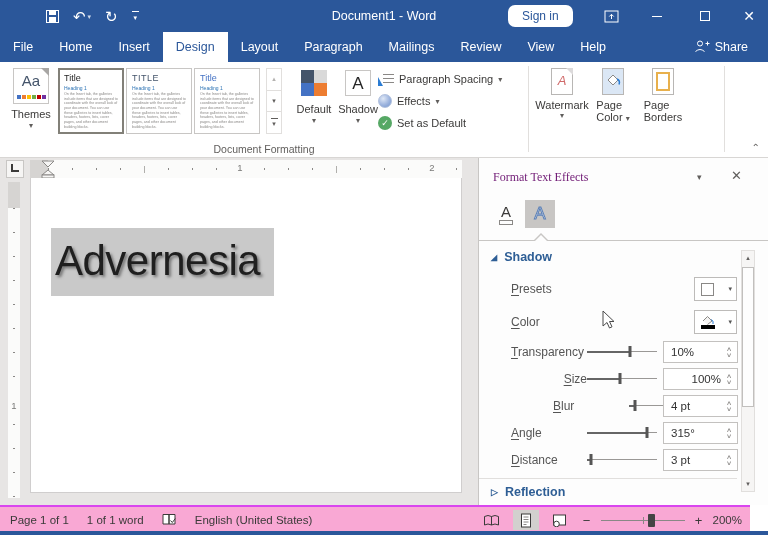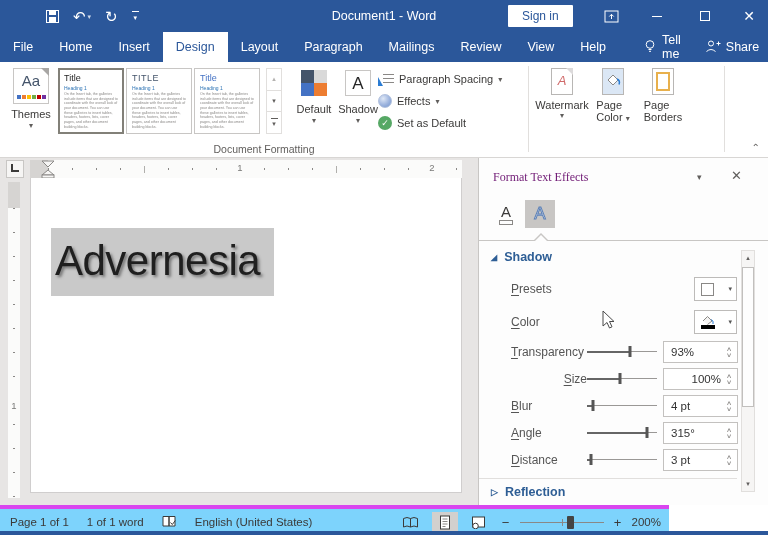--- a/index.html
+++ b/index.html
@@ -9,21 +9,21 @@
   
   .titlebar { position:absolute; left:0; top:0; width:768px; height:32px; background:#2b579a; color:#fff; }
   .qat { position:absolute; left:46px; top:0; height:32px; display:flex; align-items:center; gap:14px; }
   .qat .ic { display:flex; align-items:center; color:#fff; font-size:15px; line-height:1; cursor:default; }
   .undo-wrap { display:flex; align-items:flex-end; gap:2px; }
   .tiny-chev { font-size:7px; color:#cfd9ea; padding-bottom:3px; }
   .qat-custom { display:flex; flex-direction:column; align-items:center; }
   .qat-custom .bar { width:7px; height:1px; background:#fff; margin-bottom:2px; }
   .qat-custom .chev { font-size:7px; color:#fff; }
   .win-title { position:absolute; left:0; right:0; top:0; height:32px; text-align:center; line-height:32px; font-size:12.5px; color:#fff; pointer-events:none; }
-  .signin { position:absolute; left:508px; top:5px; height:22px; padding:0 14px; background:#fff; color:#2b579a; font-size:12px; line-height:22px; border-radius:1px; }
+  .signin { position:absolute; left:508px; top:5px; height:22px; padding:0 14px; background:#fff; color:#2b579a; font-size:12px; line-height:22px; border-radius:7px; }
   .win-ctl { position:absolute; top:0; height:32px; display:flex; align-items:center; justify-content:center; width:34px; color:#fff; }
   .rdo { left:594px; }
   .btn-min { left:640px; } .btn-min .bar { width:10px; height:1px; background:#fff; }
   .btn-max { left:688px; } .btn-max .box { width:10px; height:10px; border:1px solid #fff; }
   .btn-close { left:732px; font-size:14px; }
 
   
   .tabbar { position:absolute; left:0; top:32px; width:768px; height:30px; background:#2b579a; display:flex; align-items:stretch; color:#fff; font-size:12.5px; }
   .rtab { padding:0 13px; line-height:30px; white-space:nowrap; }
   .rtab.active { background:#fff; color:#2b579a; }
@@ -128,38 +128,38 @@
   .row-presets { top:119px; height:24px; }
   .row-color { top:152px; height:24px; }
   .p-row .plabel { width:76px; font-size:12px; color:#555; flex:none; }
   .plabel .key { text-decoration:underline; text-underline-offset:2px; }
   .dd-box { position:absolute; left:215px; width:43px; height:24px; border:1px solid #bdbbb9; background:#fff; display:flex; align-items:center; }
   .dd-box .dd-arrow { position:absolute; right:4px; font-size:7px; color:#555; }
   .presets-sq { width:13px; height:13px; border:1px solid #8a8886; background:#fff; margin-left:6px; }
   .bucket-wrap { margin-left:5px; display:flex; flex-direction:column; align-items:center; }
   .bucket-wrap .blackbar { width:14px; height:4px; background:#000; margin-top:0px; }
   .slider-row { height:22px; }
-  .r-transparency { top:183px; } .r-size { top:210px;text-align:right; } .r-blur { top:237px; } .r-angle { top:264px; } .r-distance { top:291px; }
+  .r-transparency { top:183px; } .r-size { top:210px;text-align:right; } .r-blur { top:237px;justify-content:center; } .r-angle { top:264px; } .r-distance { top:291px; }
   .track { position:relative; width:70px; height:14px; flex:none; }
   .track .line { position:absolute; left:0; right:0; top:6px; height:1px; background:#9a9896; }
   .track .fill { position:absolute; left:0; top:5.5px; height:2px; background:#666; }
   .track .thumb { position:absolute; top:1px; width:3px; height:11px; background:#555; transform:translateX(-50%); }
   .spinbox { position:absolute; left:184px; width:75px; height:22px; border:1px solid #c3c1bf; background:#fff; display:flex; align-items:center; }
   .spinbox .val { flex:1; padding-left:7px; font-size:11.5px; color:#333; }
   .spinbox .spins { width:16px; display:flex; flex-direction:column; align-items:center; justify-content:center; color:#8a8886; }
   .spinbox .spins span { font-size:6px; line-height:6px; transform:scaleX(1.4); }
   .pane-div2 { position:absolute; left:0; top:320px; width:258px; height:1px; background:#e1dfdd; }
   .pscroll { position:absolute; left:262px; top:92px; width:14px; height:242px; background:#f6f5f4; border:1px solid #e1dfdd; }
   .pscroll .arr { position:absolute; left:0; width:12px; height:14px; text-align:center; font-size:7px; color:#605e5c; line-height:14px; }
   .pscroll .arr-up { top:0; }
   .pscroll .arr-dn { bottom:0; }
   .pscroll .thumb { position:absolute; left:0px; top:16px; width:12px; height:140px; background:#fdfdfd; border:1px solid #c1bfbd; }
 
   
-  .statusbar { position:absolute; left:0; top:505px; width:669px; height:26px; background:#7dd3fc; border-top:4px solid #d946ef; font-size:11.5px; color:#3b3a39; }
+  .statusbar { position:absolute; left:0; top:505px; width:750px; height:26px; background:#f9a8d4; border-top:2px solid #d946ef; font-size:11.5px; color:#3b3a39; }
   .sb-left { position:absolute; left:10px; top:0; height:26px; display:flex; align-items:center; gap:18px; }
   .sb-right { position:absolute; right:8px; top:0; height:26px; display:flex; align-items:center; gap:8px; }
   .viewbtn { width:26px; height:20px; display:flex; align-items:center; justify-content:center; }
   .viewbtn.active { background:#d2d0ce; }
   .zoom-track { position:relative; width:84px; height:14px; }
   .zoom-track .line { position:absolute; left:0; right:0; top:7px; height:1px; background:#8a8886; }
   .zoom-track .notch { position:absolute; left:50%; top:4px; width:1px; height:7px; background:#8a8886; }
   .zoom-track .zthumb { position:absolute; left:57%; top:1px; width:7px; height:13px; background:#444; border-radius:1px; }
   .zoom-sign { font-size:13px; color:#3b3a39; width:12px; text-align:center; }
   .blue-strip { position:absolute; left:0; top:531px; width:768px; height:4px; background:#2b579a; }
@@ -212,29 +212,20 @@
     <span class="rtab">File</span>
     <span class="rtab">Home</span>
     <span class="rtab">Insert</span>
     <span class="rtab active">Design</span>
     <span class="rtab">Layout</span>
     <span class="rtab">Paragraph</span>
     <span class="rtab">Mailings</span>
     <span class="rtab">Review</span>
     <span class="rtab">View</span>
     <span class="rtab">Help</span>
-    <span class="tellme">
-      <span>
-        <svg width="14" height="14" viewBox="0 0 14 14">
-            <circle cx="7" cy="5.5" r="3.8" fill="none" stroke="#fff"></circle>
-            <path d="M5.5 10.5 h3 M6 12.3 h2" stroke="#fff" fill="none"></path>
-          </svg>
-      </span>
-      <span>Tell me</span>
-    </span>
     <span class="share">
       <span>
         <svg width="16" height="14" viewBox="0 0 16 14">
             <circle cx="6" cy="4.5" r="2.5" fill="none" stroke="#fff"></circle>
             <path d="M1.5 12.5 Q6 8.5 10.5 12.5" fill="none" stroke="#fff"></path>
             <path d="M11.5 4.5 h4 M13.5 2.5 v4" stroke="#fff"></path>
           </svg>
       </span>
       <span>Share</span>
     </span>
@@ -434,21 +425,21 @@
     </div>
 
     <div class="p-row slider-row r-transparency">
       <span class="plabel"><span class="key">T</span><span>ransparency</span></span>
       <span class="track">
         <span class="line"></span>
           <span class="fill" style="width: 62%;"></span>
           <span class="thumb" style="left: 62%;"></span>
       </span>
       <span class="spinbox">
-        <span class="val">93%</span>
+        <span class="val">10%</span>
         <span class="spins">
             <span>∧</span>
             <span>∨</span>
           </span>
       </span>
     </div>
 
     <div class="p-row slider-row r-size">
       <span class="plabel"><span class="key">S</span><span>ize</span></span>
       <span class="track">

